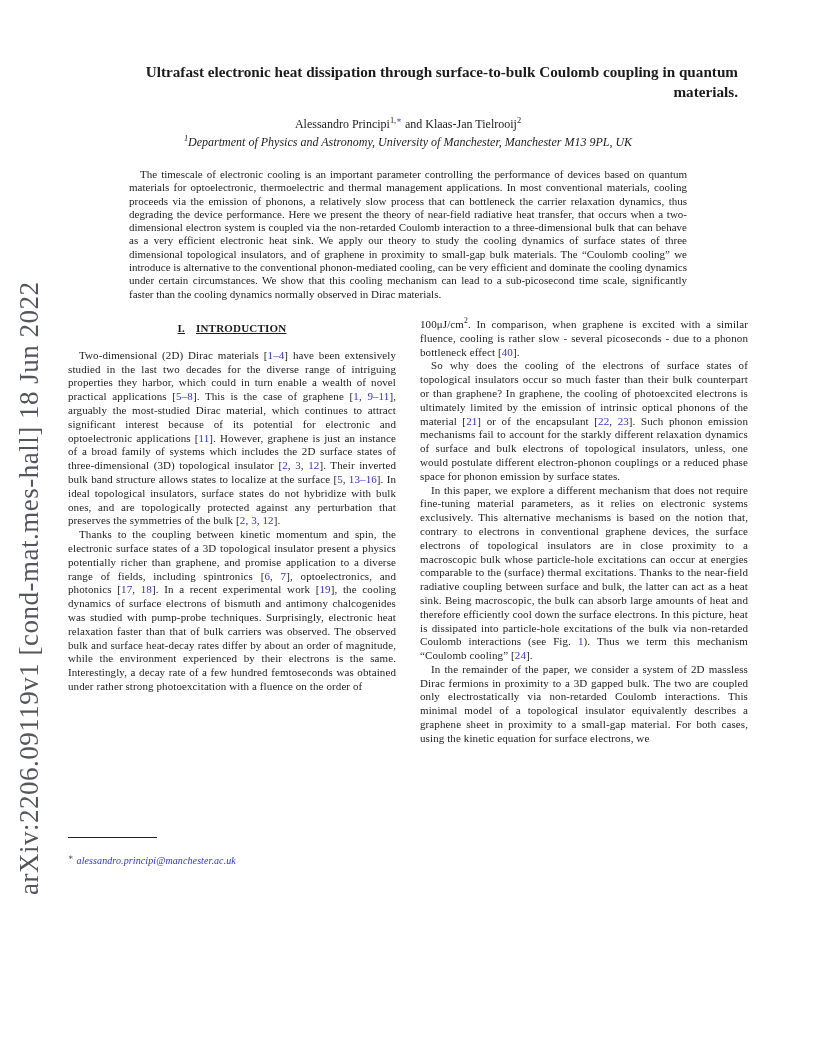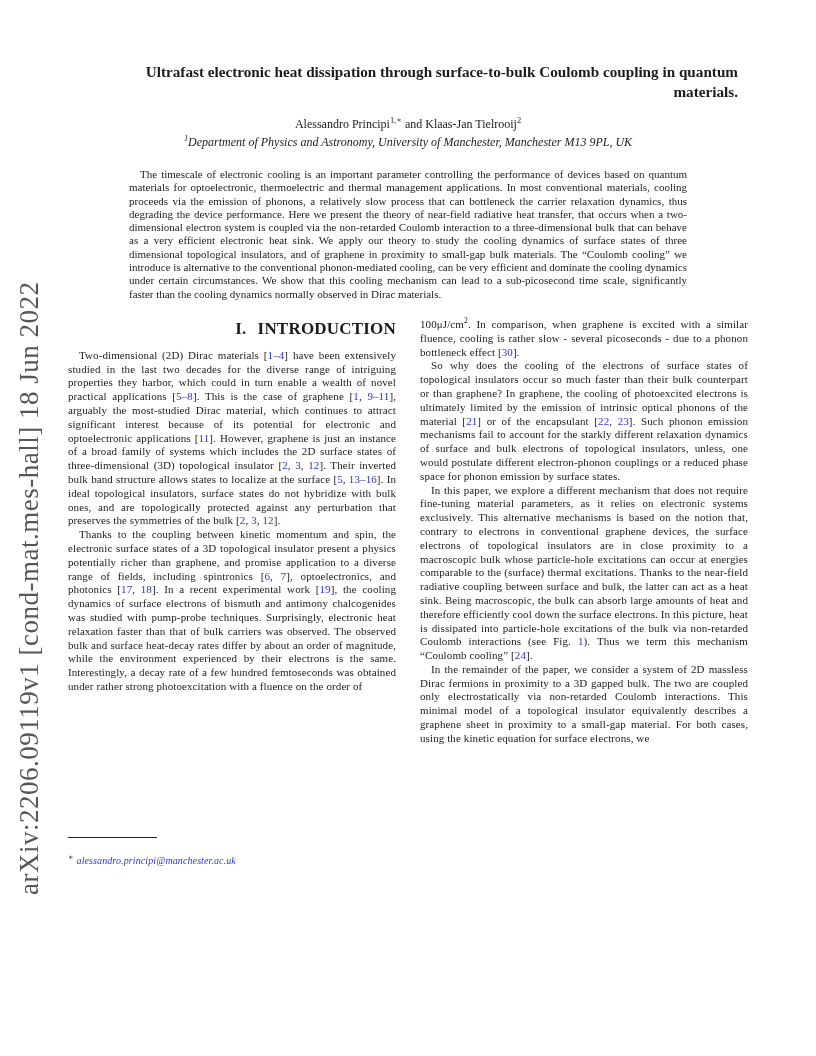--- a/index.html
+++ b/index.html
@@ -71,24 +71,25 @@
   .col{
     width:328px;
     font-size:11px;
     line-height:13.8px;
     text-align:justify;
     letter-spacing:.1px;
   }
   .col-left{display:flex;flex-direction:column;}
   .sec-heading{
     margin:4px 0 13px 0;
-    text-align:right;
-    font-size:17px;
+    text-align:center;
+    font-size:11px;
     font-weight:bold;
     letter-spacing:.2px;
+    text-decoration:underline;
   }
   .sec-heading .sec-num{margin-right:11px;}
   .paras p{margin:0;text-indent:11px;}
   .col-right .paras p:first-child{text-indent:0;}
   .ln{color:var(--link);}
   .footnote-block{margin-top:auto;padding-bottom:44px;}
   .footnote-rule{width:89px;border-top:1px solid #222;margin-bottom:13px;}
   .footnote{font-size:10px;letter-spacing:.1px;}
   .footnote .fn-marker{font-size:8px;vertical-align:super;color:#333;margin-right:3px;}
   .footnote .ln{cursor:pointer;font-style:italic;}
@@ -123,21 +124,21 @@
       <div class="footnote-block">
         <div class="footnote-rule"></div>
         <div class="footnote">
           <span class="fn-marker">∗</span><span class="ln">alessandro.principi@manchester.ac.uk</span>
         </div>
       </div>
     </div>
 
     <div class="col col-right">
       <div class="paras">
-          <p>100μJ/cm<sup>2</sup>. In comparison, when graphene is excited with a similar fluence, cooling is rather slow - several picoseconds - due to a phonon bottleneck effect [<span class="ln">30</span>].</p>
+          <p>100μJ/cm<sup>2</sup>. In comparison, when graphene is excited with a similar fluence, cooling is rather slow - several picoseconds - due to a phonon bottleneck effect [<span class="ln">40</span>].</p>
           <p>So why does the cooling of the electrons of surface states of topological insulators occur so much faster than their bulk counterpart or than graphene? In graphene, the cooling of photoexcited electrons is ultimately limited by the emission of intrinsic optical phonons of the material [<span class="ln">21</span>] or of the encapsulant [<span class="ln">22</span>, <span class="ln">23</span>]. Such phonon emission mechanisms fail to account for the starkly different relaxation dynamics of surface and bulk electrons of topological insulators, unless, one would postulate different electron-phonon couplings or a reduced phase space for phonon emission by surface states.</p>
           <p>In this paper, we explore a different mechanism that does not require fine-tuning material parameters, as it relies on electronic systems exclusively. This alternative mechanisms is based on the notion that, contrary to electrons in conventional graphene devices, the surface electrons of topological insulators are in close proximity to a macroscopic bulk whose particle-hole excitations can occur at energies comparable to the (surface) thermal excitations. Thanks to the near-field radiative coupling between surface and bulk, the latter can act as a heat sink. Being macroscopic, the bulk can absorb large amounts of heat and therefore efficiently cool down the surface electrons. In this picture, heat is dissipated into particle-hole excitations of the bulk via non-retarded Coulomb interactions (see Fig. <span class="ln">1</span>). Thus we term this mechanism “Coulomb cooling” [<span class="ln">24</span>].</p>
           <p>In the remainder of the paper, we consider a system of 2D massless Dirac fermions in proximity to a 3D gapped bulk. The two are coupled only electrostatically via non-retarded Coulomb interactions. This minimal model of a topological insulator equivalently describes a graphene sheet in proximity to a small-gap material. For both cases, using the kinetic equation for surface electrons, we</p>
         </div>
     </div>
 
   </div>
 </div>
 
 </body></html>

